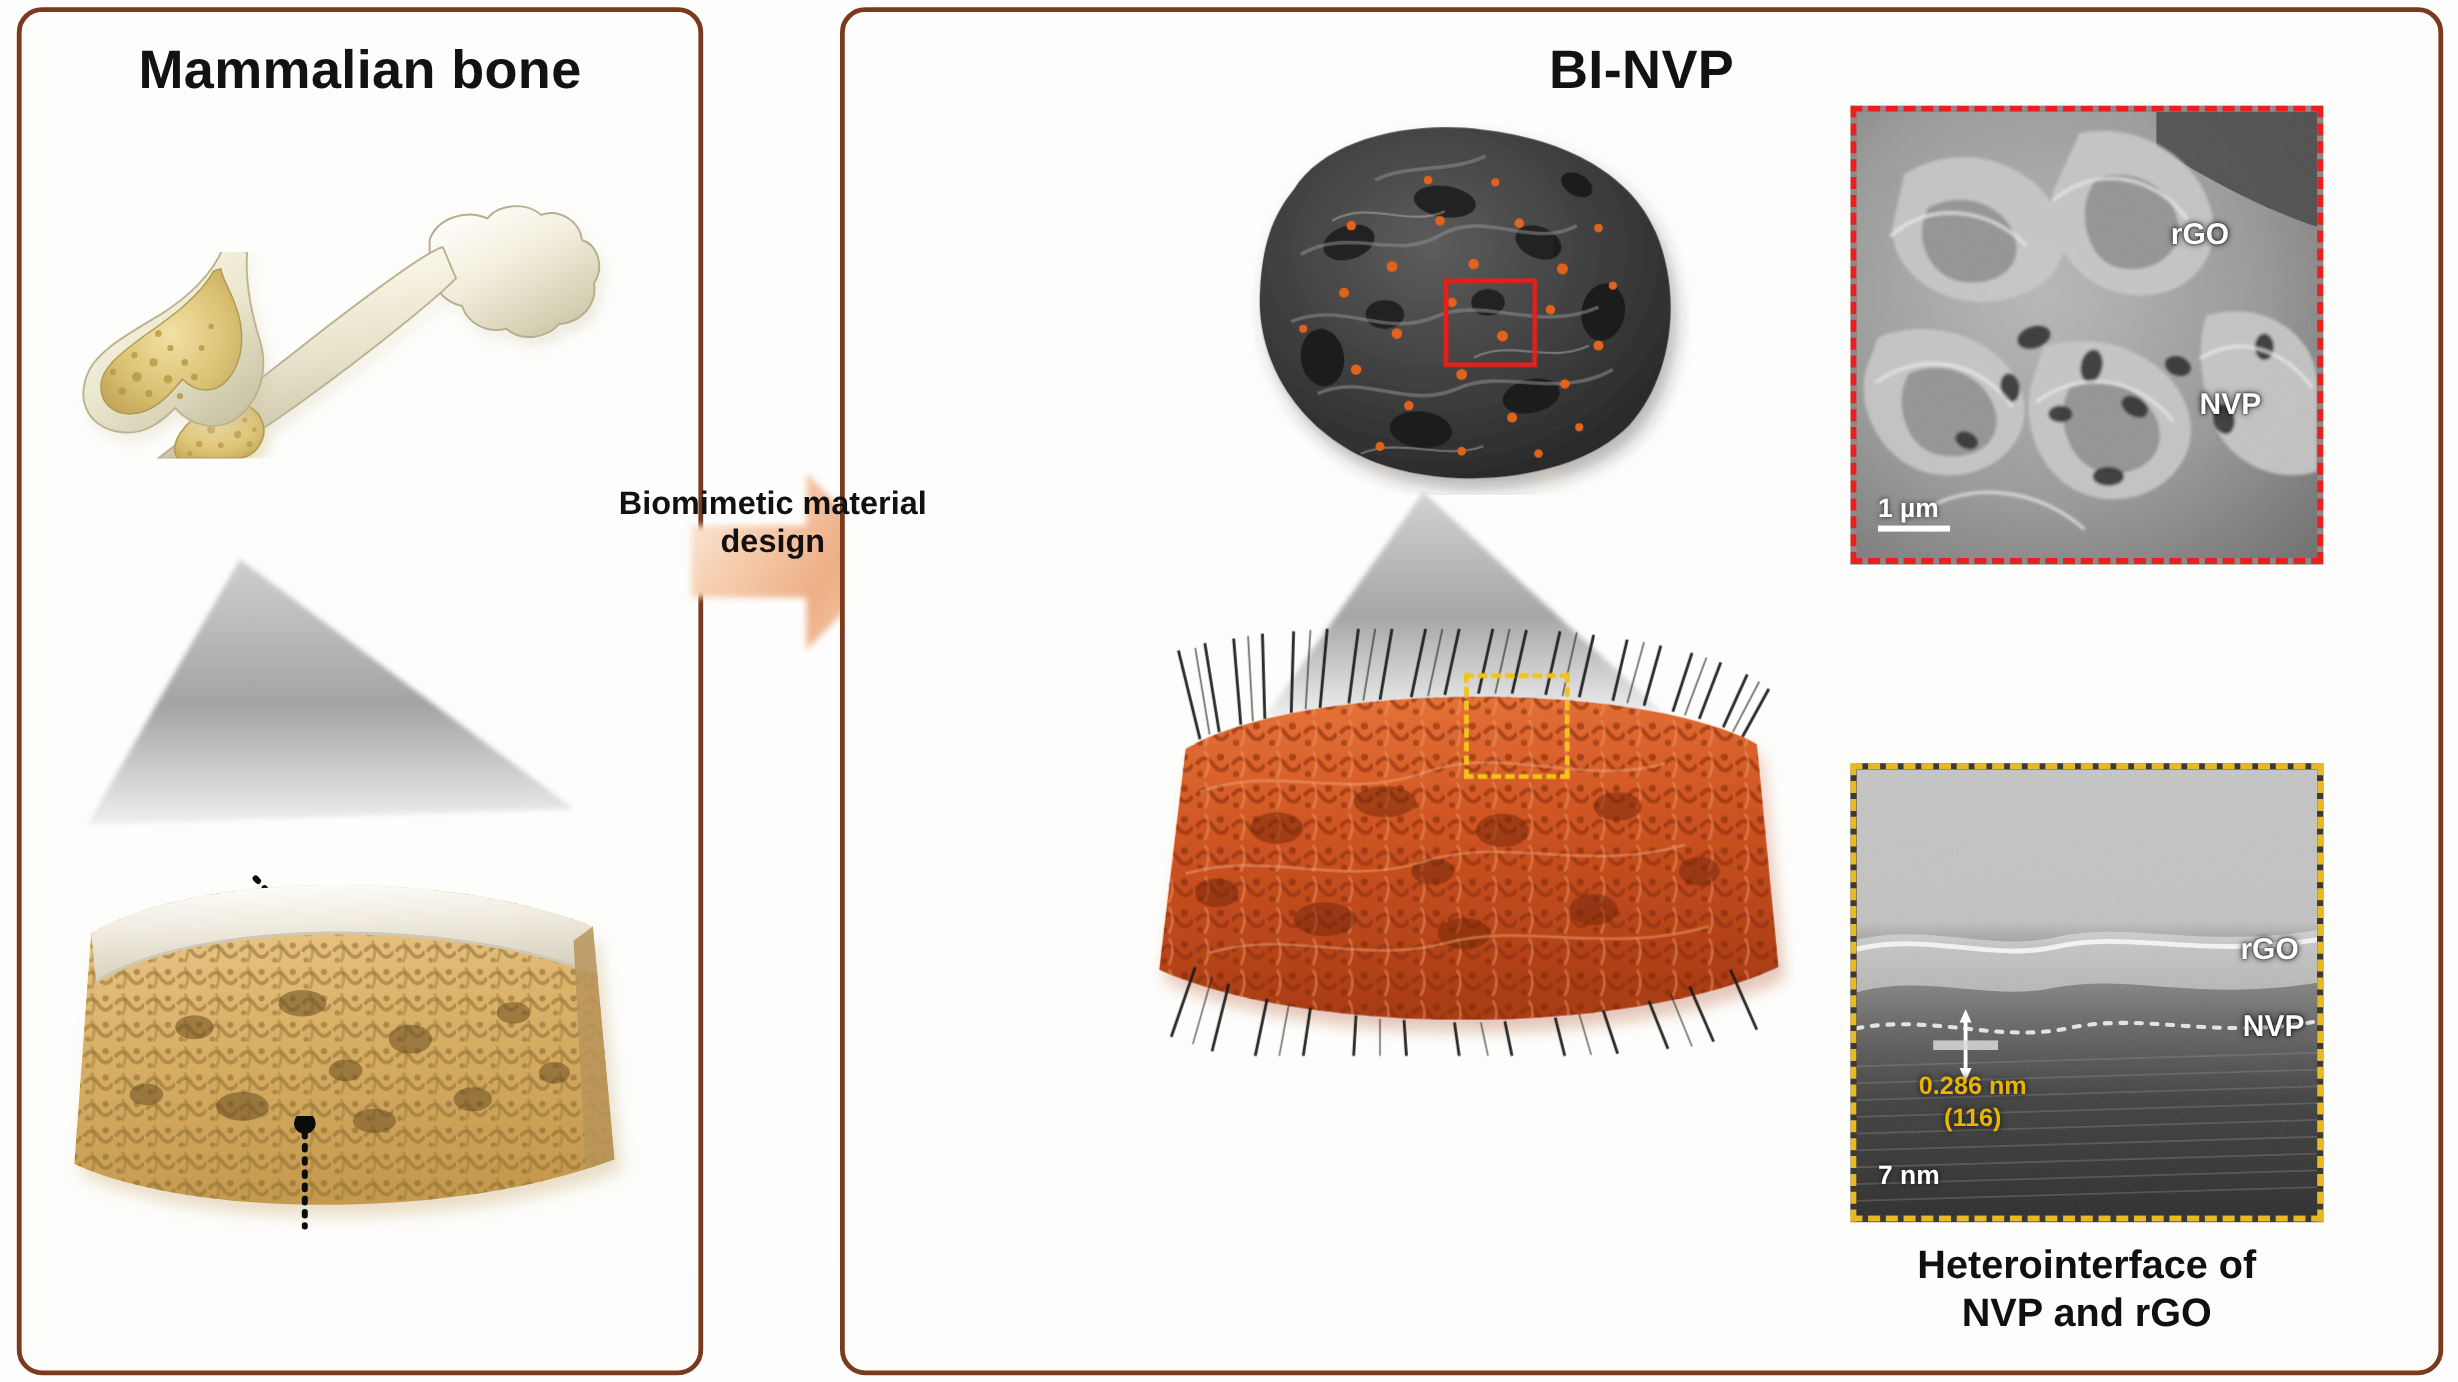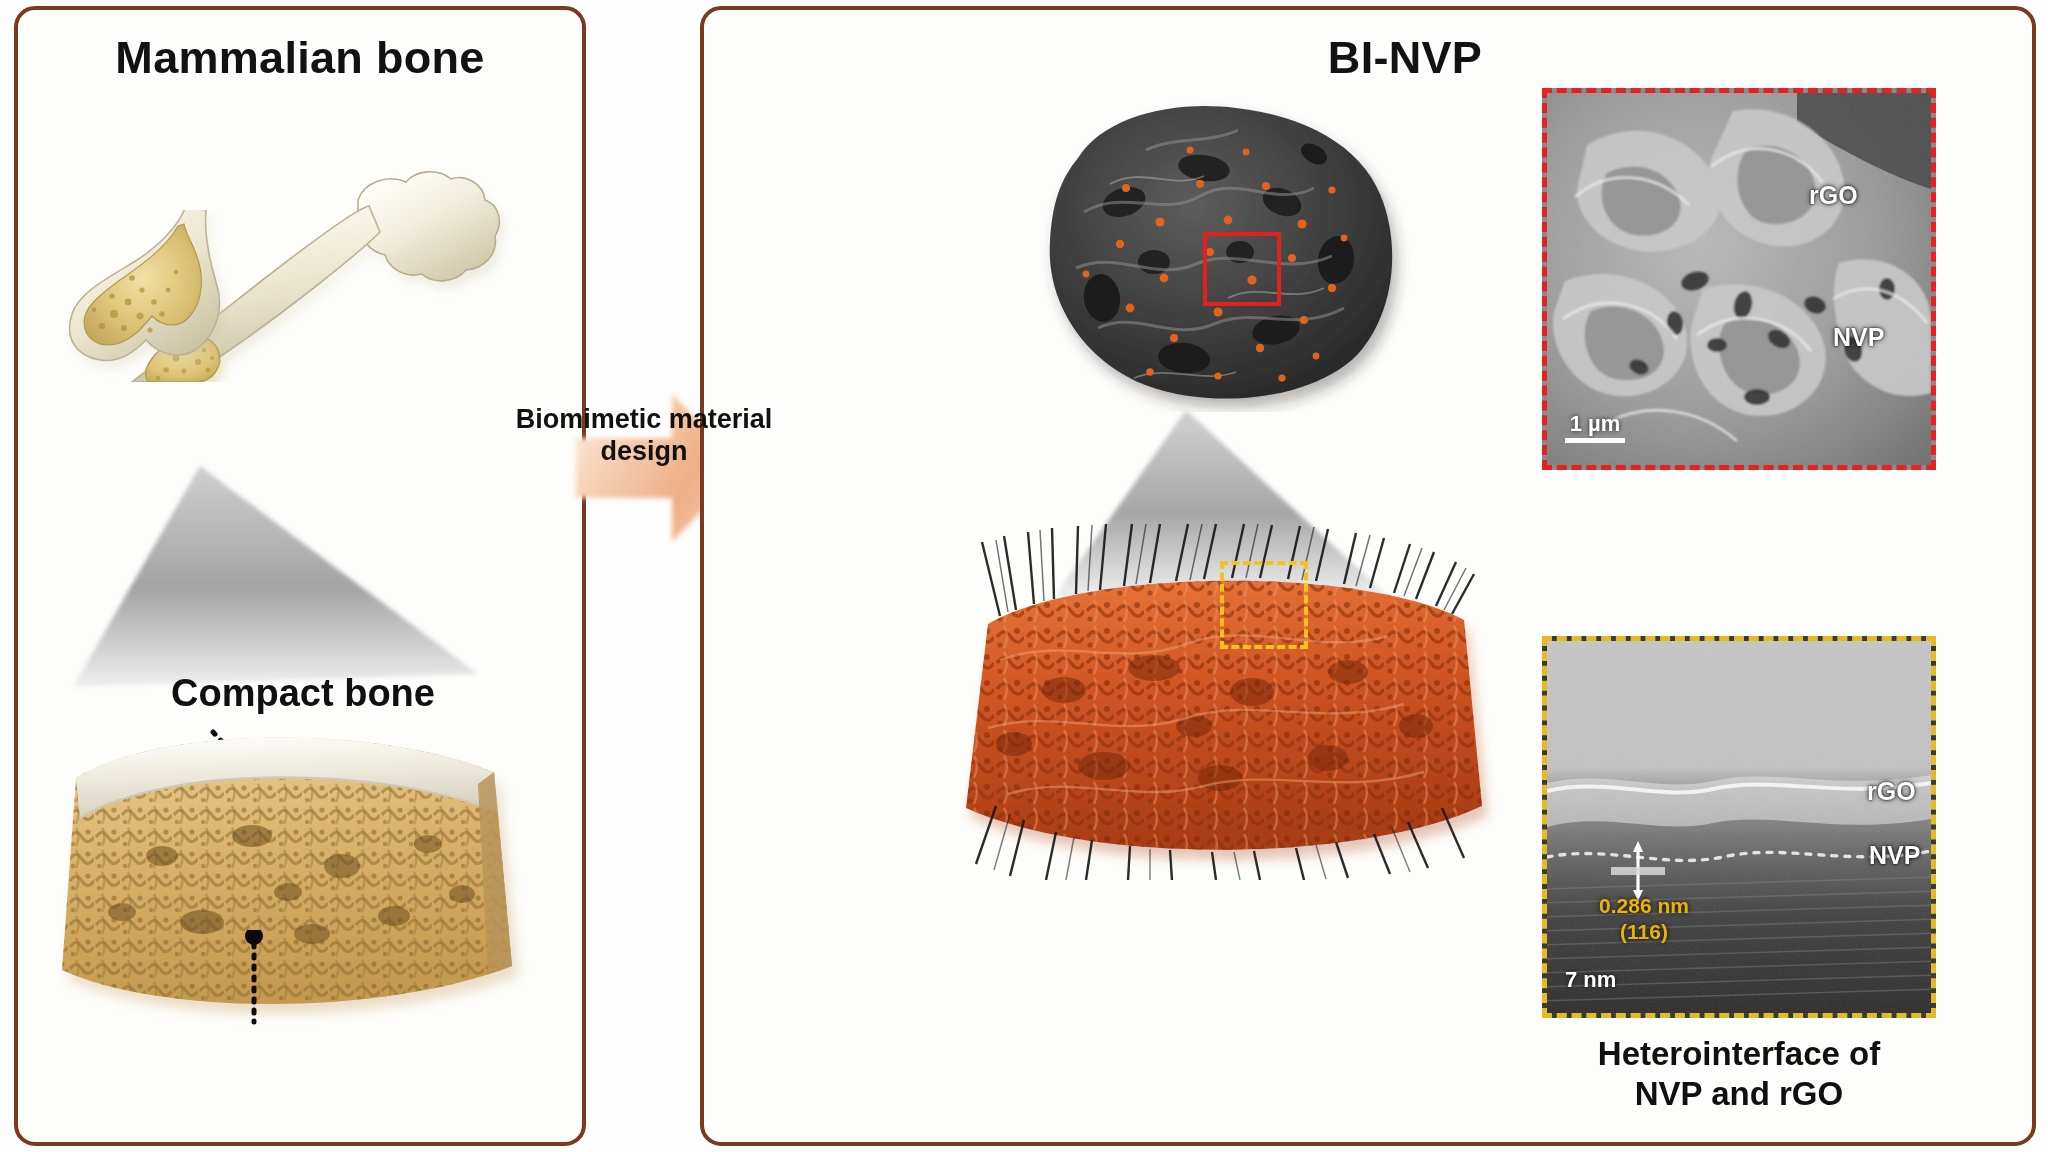--- a/index.html
+++ b/index.html
@@ -6,21 +6,21 @@
   html,body{margin:0;padding:0;background:#ffffff;}
   body{width:2048px;height:1152px;position:relative;overflow:hidden;
        font-family:"Liberation Sans","DejaVu Sans",sans-serif;background:#fefefe;}
 
   .stage{position:absolute;inset:0;}
 
   
   .panel{position:absolute;border:4px solid #7a3a1e;border-radius:21px;background:#fdfdfb;
          box-sizing:border-box;}
   #panel-left{left:14px;top:6px;width:572px;height:1140px;}
-  #panel-right{left:700px;top:6px;width:1336px;height:1140px;padding-left:37px;}
+  #panel-right{left:700px;top:6px;width:1336px;height:1140px;}
 
   .panel-title{position:absolute;width:100%;text-align:center;font-weight:bold;color:#121212;
                letter-spacing:.3px;}
   #title-left{top:22px;font-size:45px;}
   #title-right{top:22px;font-size:45px;}
 
   
   .lbl{position:absolute;font-weight:bold;color:#101010;text-align:center;white-space:pre-line;}
 
   
@@ -37,21 +37,21 @@
   #tem-frame{left:1542px;top:636px;width:394px;height:382px;border:5px dashed #e8b923;background:#3a3a3a;}
 
   .micro-caption{position:absolute;width:470px;left:1504px;text-align:center;font-weight:bold;
                  font-size:33px;color:#101010;line-height:1.2;white-space:pre-line;}
   #sem-caption{top:492px;}
   #tem-caption{top:1034px;}
 
   .micro-tag{position:absolute;color:#ffffff;font-weight:bold;font-size:25px;
              text-shadow:0 0 5px rgba(0,0,0,.85),0 0 2px rgba(0,0,0,.9);padding-left:48px;}
 
-  .scalebar-box{position:absolute;display:flex;flex-direction:column;align-items:center;}
+  .scalebar-box{position:absolute;display:flex;flex-direction:column;align-items:flex-start;}
   .scalebar-text{color:#fff;font-weight:bold;font-size:22px;line-height:1;
                  text-shadow:0 0 4px rgba(0,0,0,.8);}
   .scalebar-line{margin-top:3px;height:5px;background:#ffffff;}
 
   
   .roi{position:absolute;box-sizing:border-box;}
   #roi-red{left:1199px;top:228px;width:78px;height:74px;border:4px solid #e2201c;}
   #roi-yellow{left:1216px;top:557px;width:88px;height:88px;border:4px dashed #f0c419;}
 
   svg{display:block;}
@@ -179,21 +179,20 @@
             <stop offset="100%" stop-color="#efefef"></stop>
           </linearGradient>
           <filter id="coneBlur">
               <feGaussianBlur stdDeviation="2.2"></feGaussianBlur>
             </filter>
         </defs>
         <polygon points="140,4 13,225 418,212" fill="url(#coneGrad1)" filter="url(#coneBlur)"></polygon>
       </svg>
     </div>
 
-    <div class="lbl" id="label-compact-bone" style="left:30px;top:662px;width:510px;font-size:38px;">Compact bone</div>
 
     <div style="position:absolute;left:175px;top:716px;width:130px;height:90px;pointer-events:none;">
       <svg width="130" height="90" viewBox="0 0 130 90" aria-hidden="true">
         <line x1="20" y1="6" x2="72" y2="62" stroke="#0c0c0c" stroke-width="5" stroke-dasharray="3 8" stroke-linecap="round"></line>
         <circle cx="76" cy="66" r="9" fill="#0b0b0b"></circle>
       </svg>
     </div>
 
     <div style="position:absolute;left:24px;top:706px;width:520px;height:330px;">
       <svg width="520" height="330" viewBox="0 0 520 330" aria-hidden="true">

